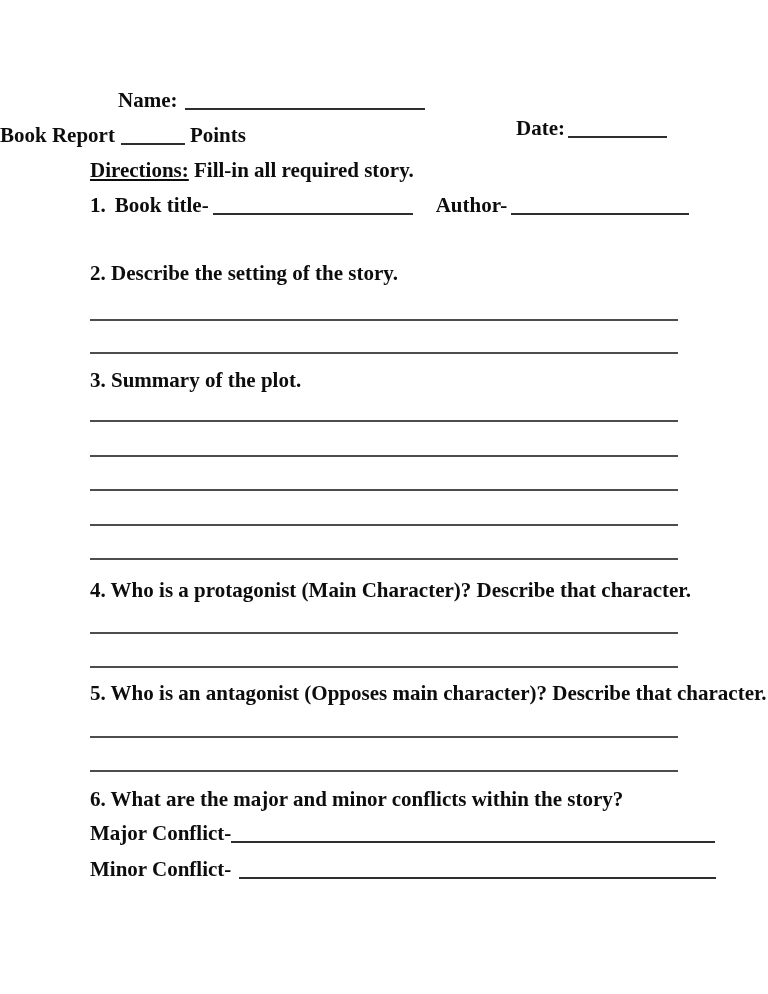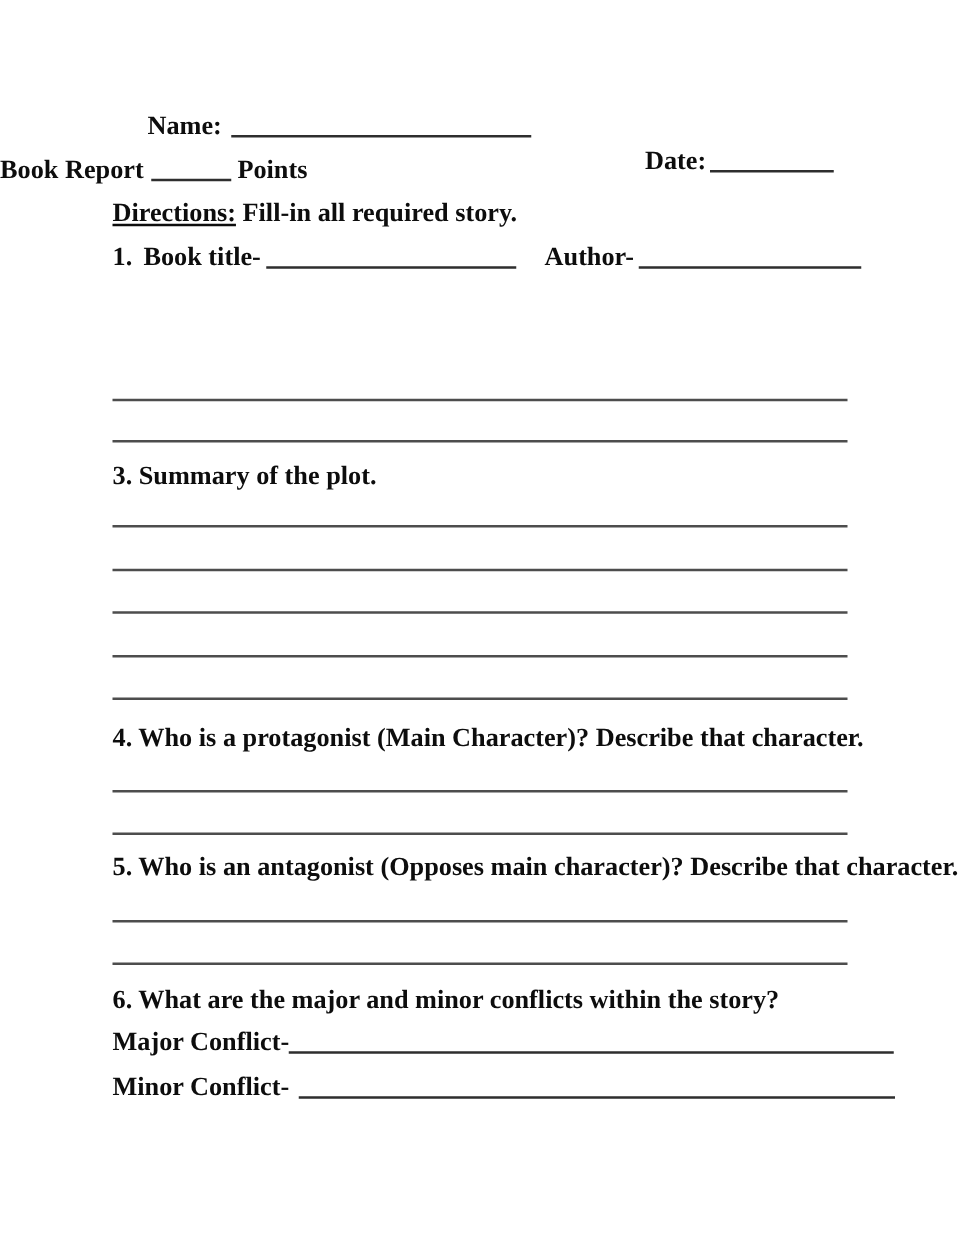--- a/index.html
+++ b/index.html
@@ -65,20 +65,21 @@
   </div>
 
   <div class="row" style="top:161px; left:90px;">
     <span class="lbl underlined">Directions:</span>&nbsp;<span class="lbl">Fill-in all required story.</span>
   </div>
 
   <div class="row" style="top:196px; left:90px;">
     <span class="lbl">1.</span><span class="lbl" style="margin-left:9px;">Book title-</span><span class="blank" style="width:200px; margin-left:4px;"></span><span class="lbl" style="margin-left:23px;">Author-</span><span class="blank" style="width:178px; margin-left:4px;"></span>
   </div>
 
+  <div class="row" style="top:264px; left:90px;">2. Describe the setting of the story.</div>
   <div class="rule" style="top:319px;"></div>
   <div class="rule" style="top:352px;"></div>
 
   <div class="row" style="top:371px; left:90px;">3. Summary of the plot.</div>
   <div class="rule" style="top:420px;"></div>
   <div class="rule" style="top:455px;"></div>
   <div class="rule" style="top:489px;"></div>
   <div class="rule" style="top:524px;"></div>
   <div class="rule" style="top:558px;"></div>
 

